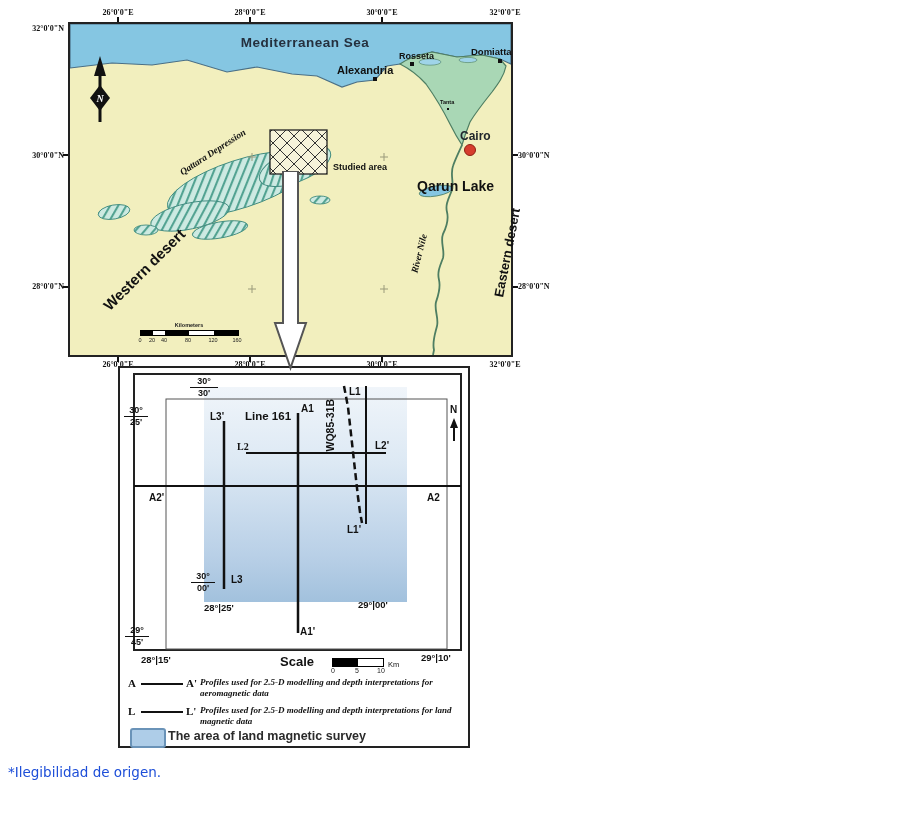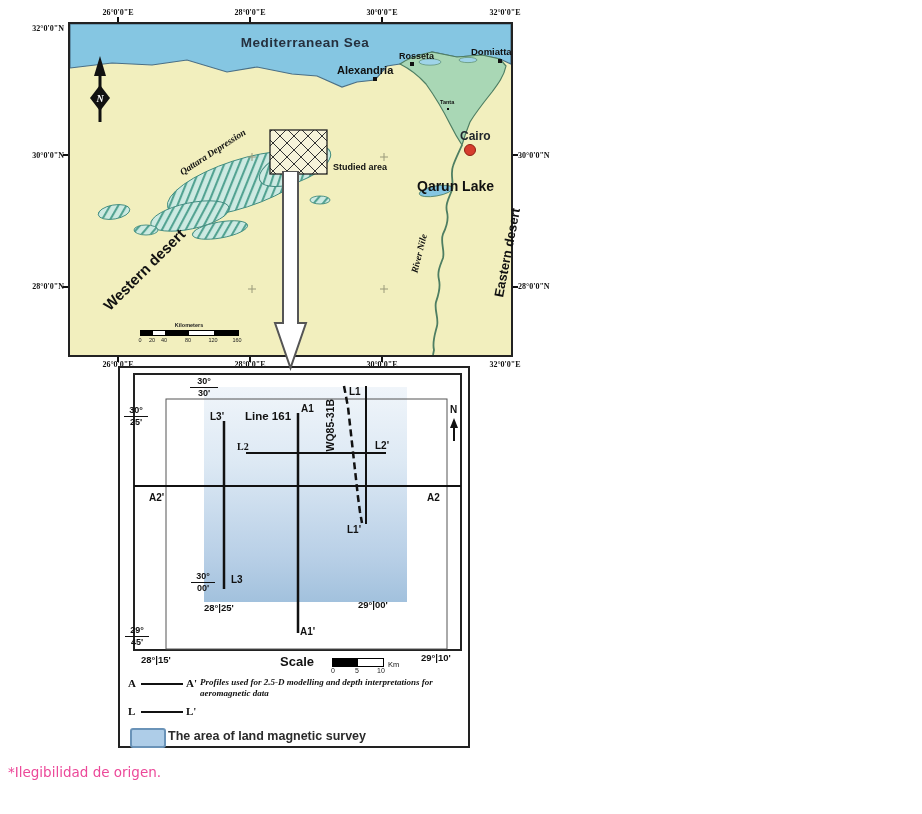--- a/index.html
+++ b/index.html
@@ -26,21 +26,21 @@
   .frac .fa{display:block;border-bottom:1.5px solid #111;padding:0 2px;}
   .frac .fb{display:block;}
   .lon{position:absolute;font:bold 9.5px "Liberation Sans",sans-serif;color:#111;white-space:nowrap;}
   .leg-line{position:absolute;height:2px;background:#111;}
   .leg-letter{position:absolute;font:bold 11px "Liberation Serif",serif;color:#111;}
   .leg-text{position:absolute;font:italic bold 9px "Liberation Serif",serif;color:#111;line-height:1.2;}
   .swatch{position:absolute;width:32px;height:16px;background:#aecde8;border:2px solid #6a93b8;border-radius:3px;}
   .leg-area{position:absolute;font:bold 12.5px "Liberation Sans",sans-serif;color:#2b2b2b;}
   .scale-label{position:absolute;font:bold 13px "Liberation Sans",sans-serif;color:#111;}
   .caption{position:absolute;left:570px;top:697px;width:352px;text-align:center;font:13.5px "DejaVu Sans",sans-serif;color:#3b3b3b;line-height:1.45;}
-  .footnote{position:absolute;left:8px;top:764px;font:13.5px "DejaVu Sans",sans-serif;color:#ec4899;}
+  .footnote{position:absolute;left:8px;top:764px;font:13.5px "DejaVu Sans",sans-serif;color:#1d4ed8;}
 </style>
 </head>
 <body>
 
 <div class="page">
 
   <span class="axis c" style="left:118px;top:8px;">26°0'0"E</span>
   <span class="axis c" style="left:250px;top:8px;">28°0'0"E</span>
   <span class="axis c" style="left:382px;top:8px;">30°0'0"E</span>
   <span class="axis c" style="left:505px;top:8px;">32°0'0"E</span>
@@ -223,20 +223,21 @@
     <span class="ml" style="left:268px;top:293px;font-size:7.5px;font-weight:normal;">Km</span>
 
     <span class="leg-letter" style="left:8px;top:309px;">A</span>
     <div class="leg-line" style="left:21px;top:315px;width:42px;"></div>
     <span class="leg-letter" style="left:66px;top:309px;">A'</span>
     <span class="leg-text" style="left:80px;top:309px;width:266px;">Profiles used for 2.5-D modelling and depth interpretations for aeromagnetic data</span>
 
     <span class="leg-letter" style="left:8px;top:337px;">L</span>
     <div class="leg-line" style="left:21px;top:343px;width:42px;"></div>
     <span class="leg-letter" style="left:66px;top:337px;">L'</span>
+    <span class="leg-text" style="left:80px;top:337px;width:266px;">Profiles used for 2.5-D modelling and depth interpretations for land magnetic data</span>
 
     <div class="swatch" style="left:10px;top:360px;"></div>
     <span class="leg-area" style="left:48px;top:361px;">The area of land magnetic survey</span>
   </div>
 
 
   <div class="footnote">*Ilegibilidad de origen.</div>
 
 </div>
 

